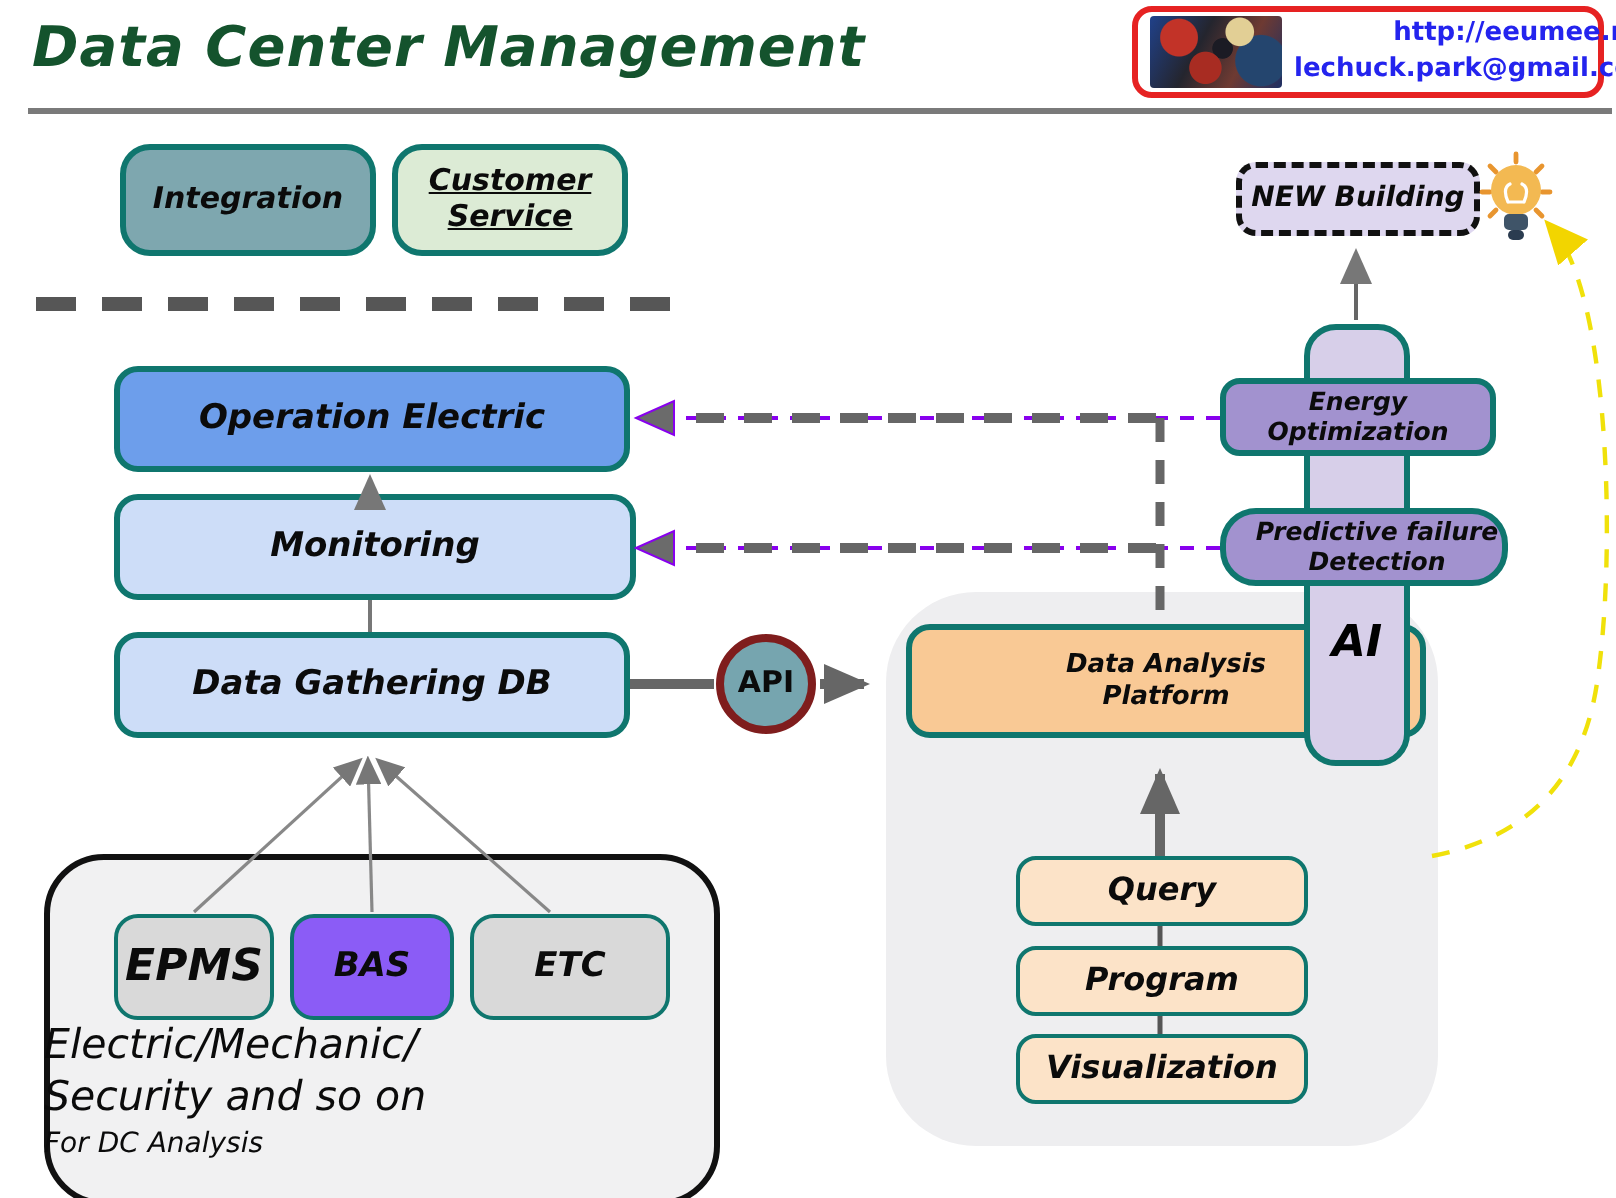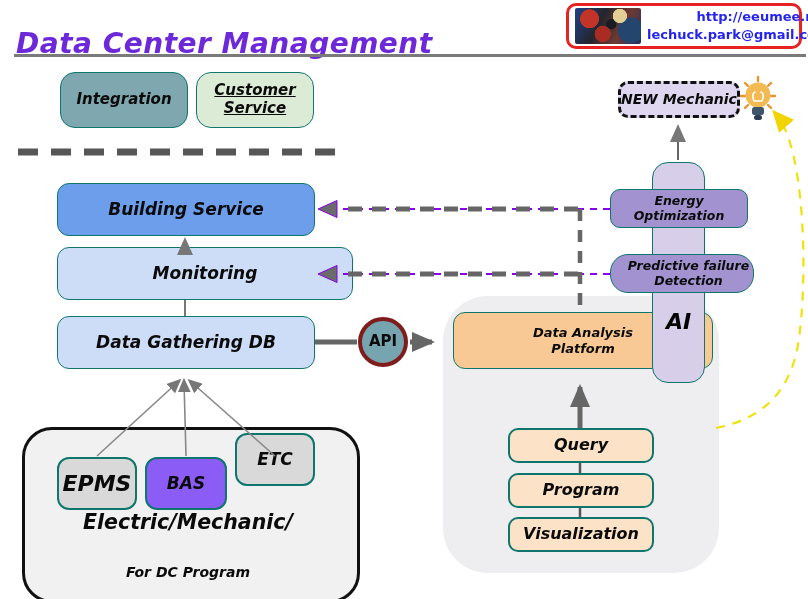--- a/index.html
+++ b/index.html
@@ -4,44 +4,44 @@
 <style>
   html,body{margin:0;padding:0;background:#fff;}
   #canvas{
     position:relative;width:808px;height:599px;background:#ffffff;overflow:hidden;
     font-family:"DejaVu Sans",sans-serif;
   }
   .abs{position:absolute;}
   .box{
     position:absolute;display:flex;align-items:center;justify-content:center;
     text-align:center;font-weight:bold;font-style:italic;color:#0b0b0b;
-    border:1px solid #0f766e;border-radius:12px;white-space:pre-line;line-height:1.18;
+    border:3px solid #0f766e;border-radius:12px;white-space:pre-line;line-height:1.18;
     box-sizing:border-box;
   }
-  #title{left:16px;top:27px;font-size:28px;font-weight:bold;font-style:italic;
-    color:#6d28d9;letter-spacing:.5px;}
+  #title{left:16px;top:7px;font-size:28px;font-weight:bold;font-style:italic;
+    color:#14532d;letter-spacing:.5px;}
   #title-underline{left:14px;top:54px;width:792px;height:3px;background:#7a7a7a;}
   #contact{left:566px;top:3px;width:236px;height:46px;border:3px solid #e62222;
     border-radius:10px;display:flex;align-items:center;gap:6px;padding:2px 6px;
     box-sizing:border-box;background:#fff;}
   #contact-logo{width:66px;height:36px;border-radius:2px;flex:0 0 auto;
     background:
       radial-gradient(circle at 22% 30%,#c23328 0 16%,transparent 17%),
       radial-gradient(circle at 68% 22%,#e2cf95 0 13%,transparent 14%),
       radial-gradient(circle at 42% 72%,#a82c22 0 17%,transparent 18%),
       radial-gradient(circle at 84% 62%,#24456e 0 21%,transparent 22%),
       radial-gradient(circle at 55% 45%,#1b1b24 0 12%,transparent 13%),
       linear-gradient(118deg,#20418a 0%,#24252e 38%,#6e3a32 68%,#1d2f63 100%);}
   #contact-text{flex:1;text-align:right;font-weight:bold;font-size:13px;
     line-height:1.35;color:#2424ee;}
   #contact-text a{color:#2424ee;text-decoration:none;display:block;}
   #integration{left:60px;top:72px;width:128px;height:56px;background:#7ea7af;font-size:15px;border-radius:15px;}
   #customer{left:196px;top:72px;width:118px;height:56px;background:#dcebd5;font-size:15px;border-radius:15px;text-decoration:underline;}
   #op{left:57px;top:183px;width:258px;height:53px;background:#6d9eeb;font-size:17px;}
-  #mon{left:57px;top:247px;width:296px;height:53px;background:#cdddf8;font-size:17px;}
+  #mon{left:57px;top:247px;width:261px;height:53px;background:#cdddf8;font-size:17px;}
   #dgdb{left:57px;top:316px;width:258px;height:53px;background:#cdddf8;font-size:17px;}
   #api{left:358px;top:317px;width:50px;height:50px;border-radius:50%;
     background:#76a5af;border:4px solid #7f1d1d;font-size:15px;font-style:normal;}
   #right-container{left:443px;top:296px;width:276px;height:277px;background:#eeeef0;
     border-radius:45px;border:none;z-index:0;}
   #platform{left:453px;top:312px;width:260px;height:57px;background:#f9c995;font-size:13px;z-index:1;}
   #ai-bar{left:652px;top:162px;width:53px;height:221px;background:#d7cfe9;
     border-radius:16px;z-index:2;}
   #ai-label{left:652px;top:304px;width:53px;height:34px;display:flex;align-items:center;
     justify-content:center;font-size:22px;font-weight:bold;font-style:italic;z-index:3;}
@@ -51,22 +51,22 @@
     font-size:12.5px;border-radius:18px;z-index:3;padding-left:13px;}
   #new-service{left:618px;top:81px;width:122px;height:37px;background:#ded7ef;
     border:3.5px dashed #111;border-radius:10px;font-size:14px;}
   #query{left:508px;top:428px;width:146px;height:35px;background:#fce3c8;font-size:16px;border-radius:10px;border-width:2.5px;z-index:1;}
   #program{left:508px;top:473px;width:146px;height:35px;background:#fce3c8;font-size:16px;border-radius:10px;border-width:2.5px;z-index:1;}
   #visual{left:508px;top:517px;width:146px;height:35px;background:#fce3c8;font-size:16px;border-radius:10px;border-width:2.5px;z-index:1;}
   #left-container{left:22px;top:427px;width:332px;height:170px;background:#f1f1f2;
     border:3.5px solid #111;border-radius:30px;z-index:0;}
   #epms{left:57px;top:457px;width:80px;height:53px;background:#d9d9d9;font-size:22px;border-width:2.5px;z-index:1;}
   #bas{left:145px;top:457px;width:82px;height:53px;background:#8b5cf6;font-size:17px;border-width:2.5px;z-index:1;}
-  #etc{left:235px;top:433px;width:80px;height:53px;background:#d9d9d9;font-size:17px;border-width:2.5px;z-index:1;}
-  .cap{left:22px;width:332px;text-align:center;font-weight:bold;font-style:italic;color:#0b0b0b;z-index:1;}
+  #etc{left:235px;top:457px;width:100px;height:53px;background:#d9d9d9;font-size:17px;border-width:2.5px;z-index:1;}
+  .cap{left:22px;width:332px;text-align:left;font-weight:normal;font-style:italic;color:#0b0b0b;z-index:1;}
   #cap1{top:510px;font-size:20.5px;}
   #cap2{top:536px;font-size:20.5px;}
   #cap3{top:564px;font-size:14px;}
   #overlay{left:0;top:0;width:808px;height:599px;z-index:5;pointer-events:none;}
   #bulb{left:738px;top:74px;width:46px;height:54px;z-index:4;}
 </style>
 </head>
 <body>
 
 <div id="canvas">
@@ -79,47 +79,48 @@
     <div id="contact-text">
       <a href="#">http://eeumee.net</a>
       <a href="#">lechuck.park@gmail.com</a>
     </div>
   </div>
 
   <div class="box" id="integration">Integration</div>
   <div class="box" id="customer">Customer
 Service</div>
 
-  <div class="box" id="op">Building Service</div>
+  <div class="box" id="op">Operation Electric</div>
   <div class="box" id="mon">Monitoring</div>
   <div class="box" id="dgdb">Data Gathering DB</div>
 
   <div class="box" id="api">API</div>
 
   <div class="abs" id="right-container"></div>
   <div class="box" id="platform">Data Analysis
 Platform</div>
   <div class="box" id="ai-bar"></div>
   <div class="abs" id="ai-label">AI</div>
   <div class="box" id="energy">Energy
 Optimization</div>
   <div class="box" id="predictive">Predictive failure
 Detection</div>
-  <div class="box" id="new-service">NEW Mechanic</div>
+  <div class="box" id="new-service">NEW Building</div>
 
   <div class="box" id="query">Query</div>
   <div class="box" id="program">Program</div>
   <div class="box" id="visual">Visualization</div>
 
   <div class="abs" id="left-container"></div>
   <div class="box" id="epms">EPMS</div>
   <div class="box" id="bas">BAS</div>
   <div class="box" id="etc">ETC</div>
   <div class="abs cap" id="cap1">Electric/Mechanic/</div>
-  <div class="abs cap" id="cap3">For DC Program</div>
+  <div class="abs cap" id="cap2">Security and so on</div>
+  <div class="abs cap" id="cap3">For DC Analysis</div>
 
   <svg class="abs" id="bulb" viewBox="0 0 46 54">
     <g stroke="#e8952f" stroke-width="2.4" stroke-linecap="round">
       <line x1="20" y1="3" x2="20" y2="7"></line>
       <line x1="7" y1="9" x2="10" y2="12"></line>
       <line x1="33" y1="9" x2="30" y2="12"></line>
       <line x1="3" y1="22" x2="7" y2="22"></line>
       <line x1="37" y1="22" x2="33" y2="22"></line>
       <line x1="7" y1="34" x2="10" y2="31"></line>
       <line x1="33" y1="34" x2="30" y2="31"></line>

